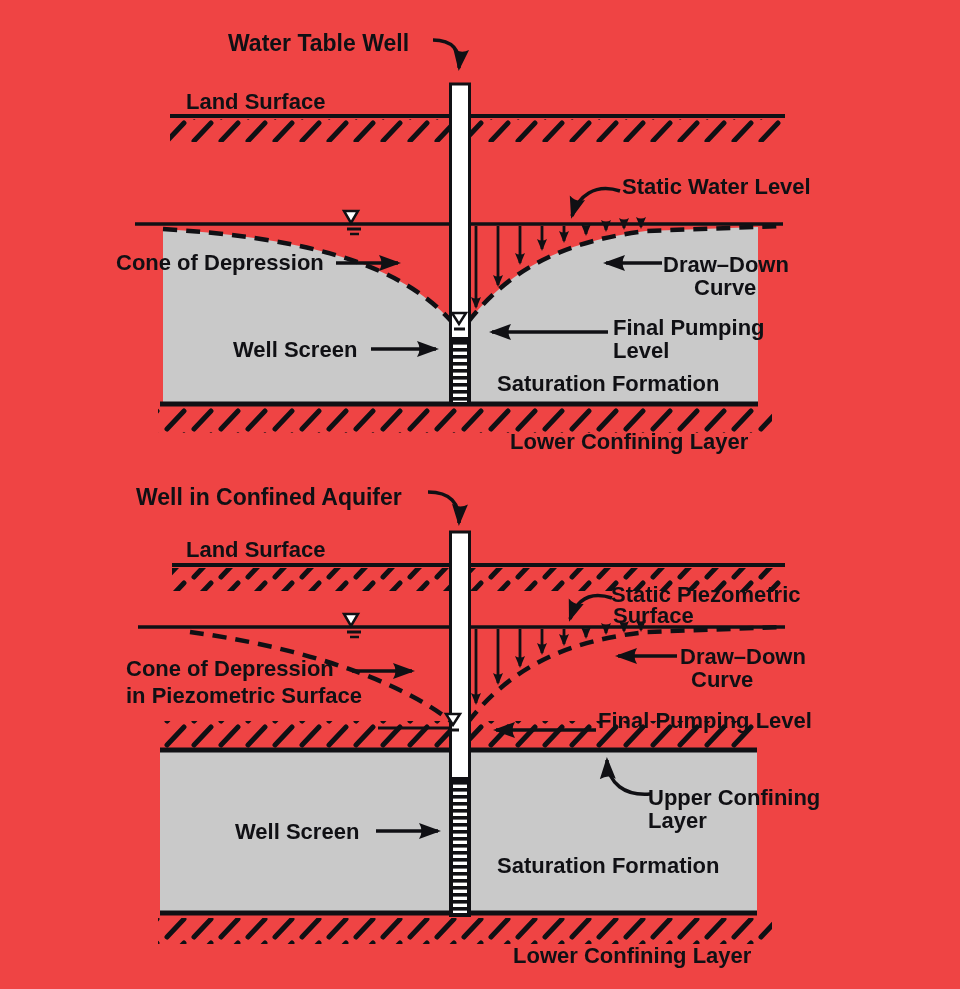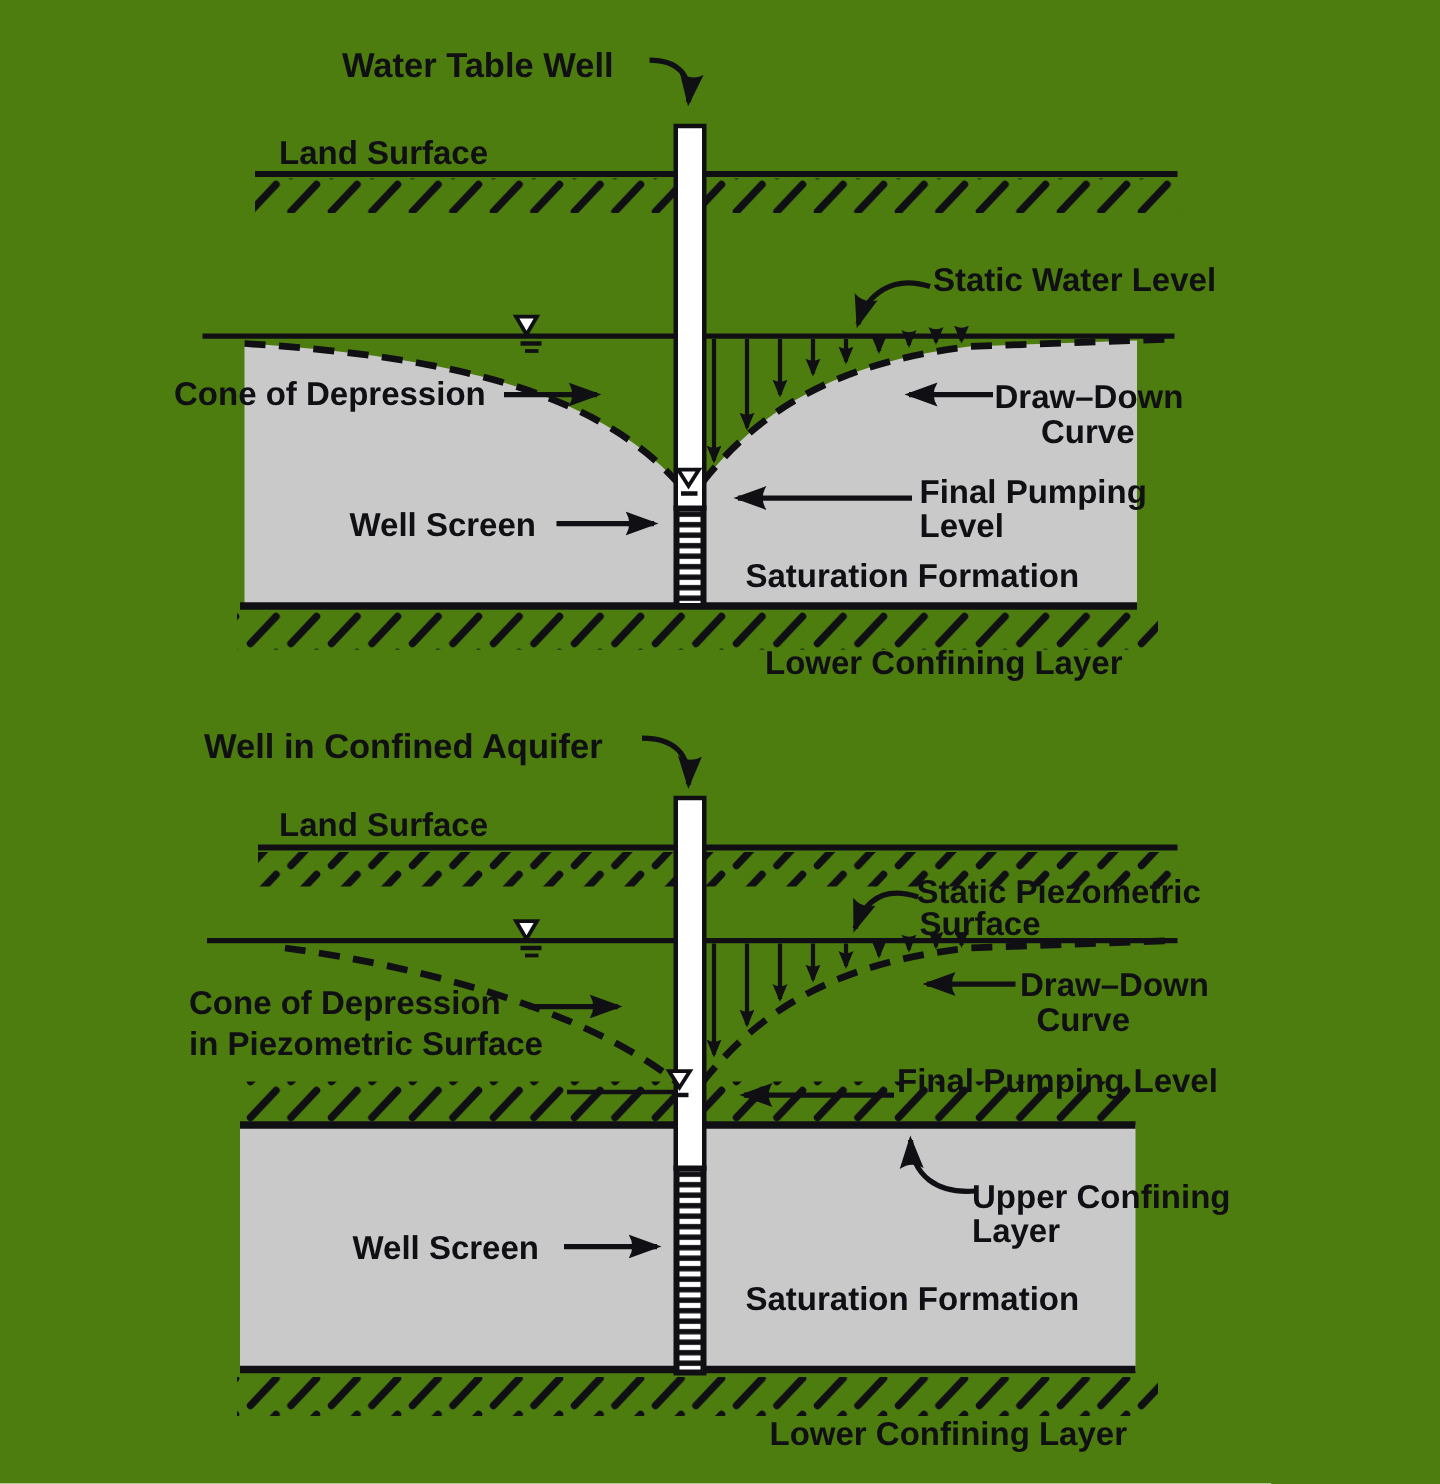--- a/index.html
+++ b/index.html
@@ -1,16 +1,16 @@
 <!DOCTYPE html>
 <html><head>
 <meta charset="utf-8">
 <style>
   html,body{margin:0;padding:0;background:#ffffff;}
-  .stage{position:relative;width:960px;height:989px;background:#4d7c0f;overflow:hidden;}
+  .stage{position:relative;width:960px;height:989px;background:#ef4444;overflow:hidden;}
   .stage svg{position:absolute;left:0;display:block;}
   #svg-top{top:0;}
   #svg-bottom{top:460px;}
   .lbl{font-family:"Liberation Sans",sans-serif;font-weight:bold;font-size:22px;fill:#101014;}
   .ttl{font-size:23px;}
   .ink{stroke:#101014;}
   .dash{fill:none;stroke:#101014;stroke-width:4.5;stroke-dasharray:14 9;}
   .lead{fill:none;stroke:#101014;stroke-width:3.5;}
   .ddarrow{stroke:#101014;stroke-width:2.8;}
 </style>

